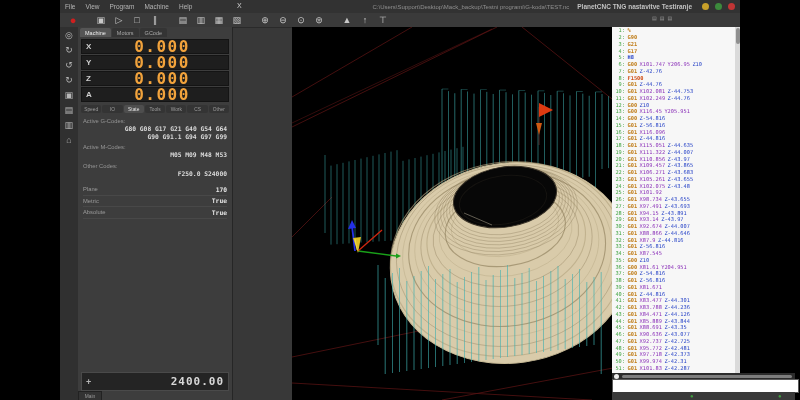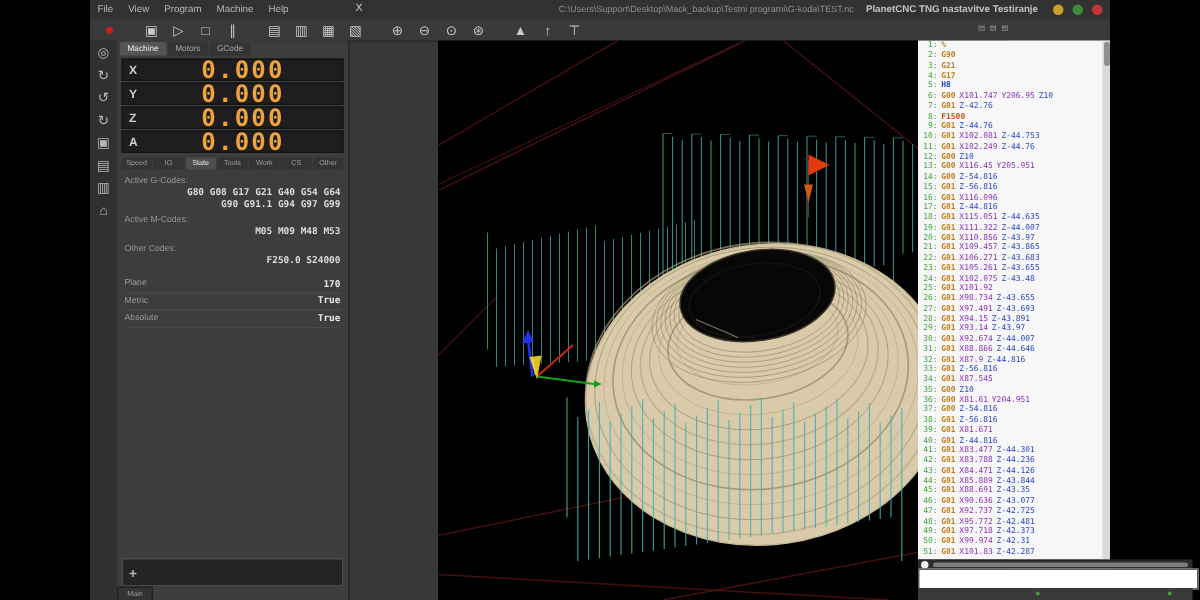--- a/index.html
+++ b/index.html
@@ -210,20 +210,21 @@
           <span class="prop-label">Metric</span>
           <span class="prop-value">True</span>
         </div>
         <div class="proprow">
           <span class="prop-label">Absolute</span>
           <span class="prop-value">True</span>
         </div>
       </div>
       <div class="speedbox">
         <span class="move-ico">+</span>
+        <span class="speed-value">2400.00</span>
       </div>
       <div class="maintab">Main</div>
     </div>
 
     <div class="viewport">
       <svg id="scene" width="380" height="373" xmlns="http://www.w3.org/2000/svg">
           <line x1="0" y1="70" x2="120" y2="0" stroke="#561313" stroke-width="1" opacity="0.8"></line>
           <line x1="0" y1="100" x2="205" y2="0" stroke="#561313" stroke-width="1" opacity="0.8"></line>
           <line x1="230" y1="0" x2="380" y2="120" stroke="#561313" stroke-width="1" opacity="0.8"></line>
           <line x1="330" y1="0" x2="380" y2="42" stroke="#561313" stroke-width="1" opacity="0.8"></line>

